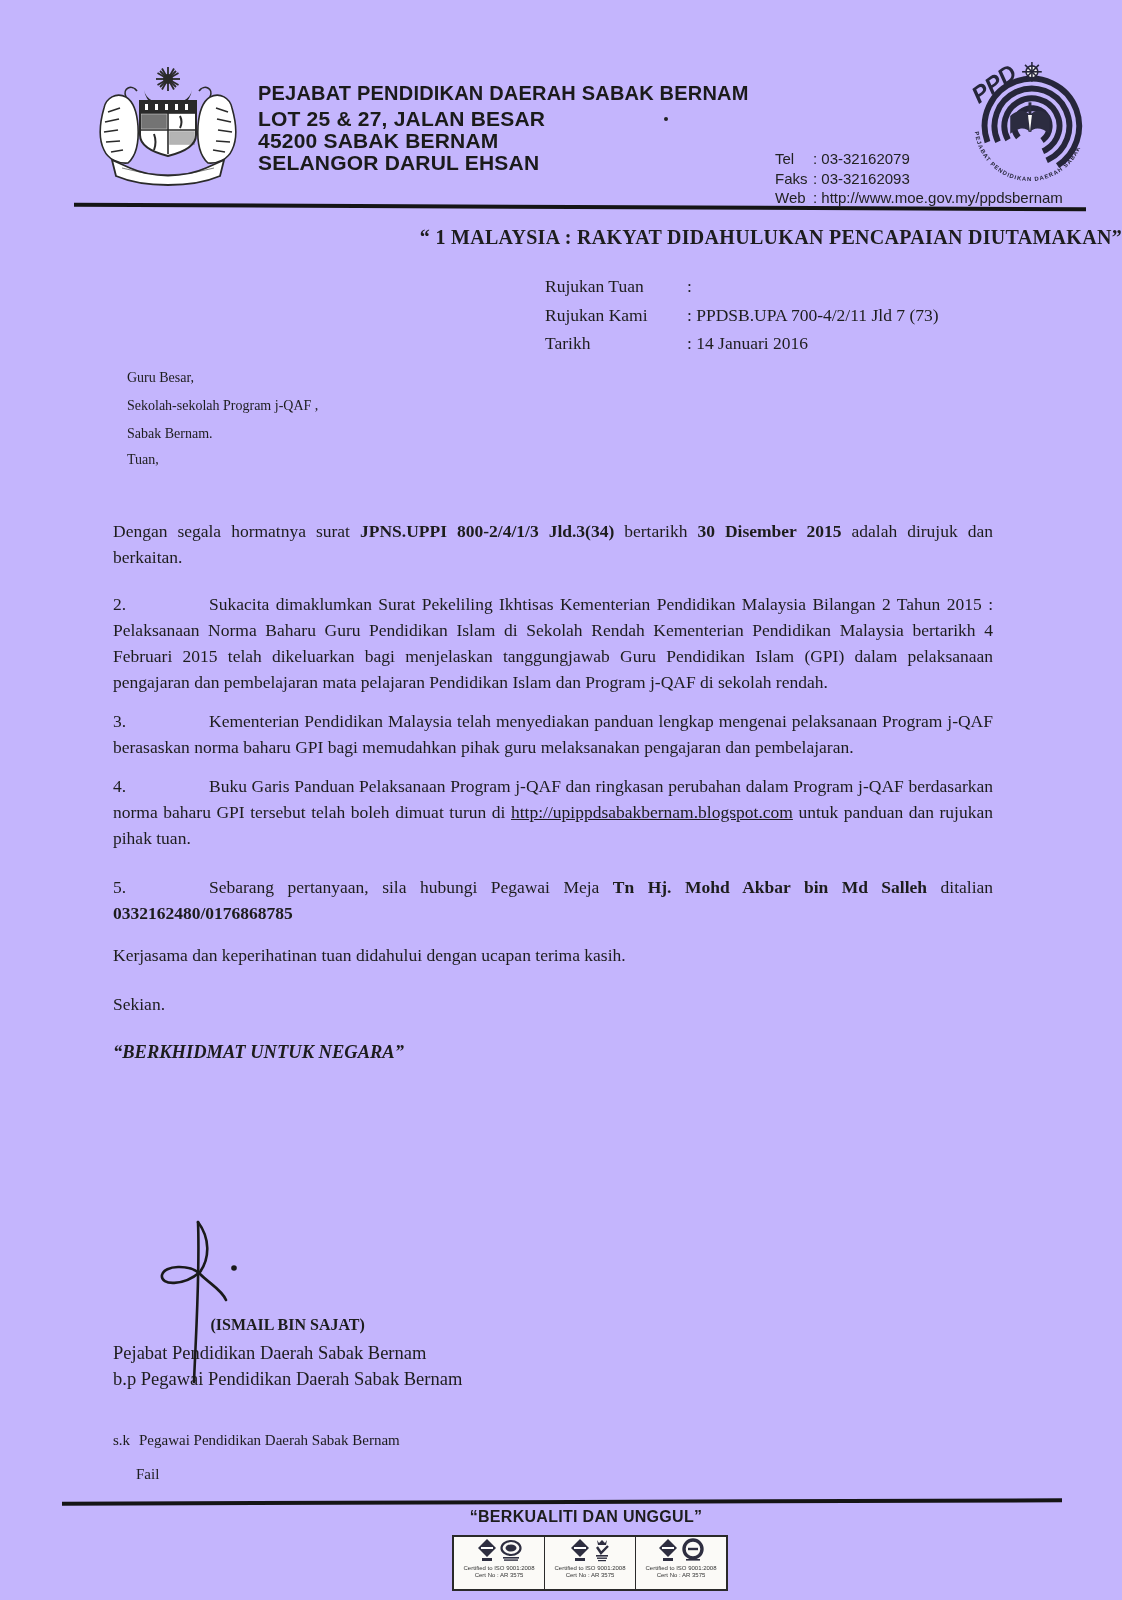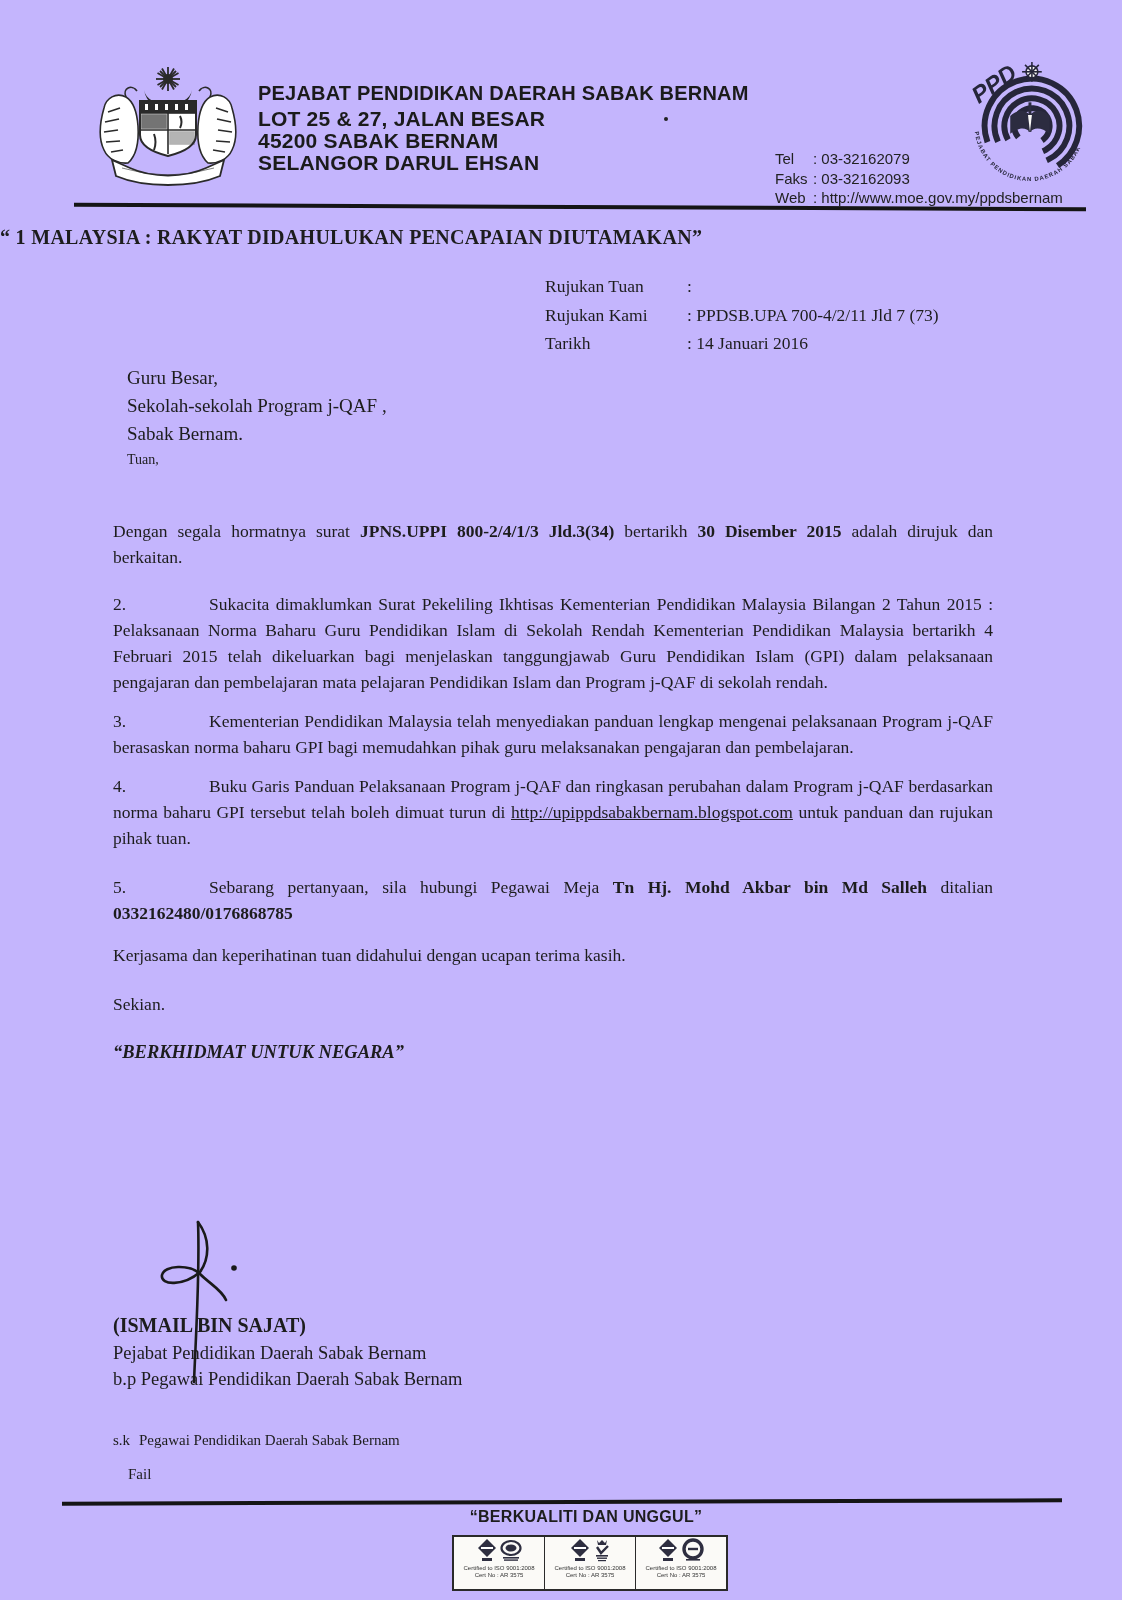--- a/index.html
+++ b/index.html
@@ -17,47 +17,47 @@
   .office{position:absolute;left:258px;top:82px;font-family:"Liberation Sans",sans-serif;font-weight:bold;color:#1b1b1b;}
   .office-name{font-size:20px;letter-spacing:.2px;margin-bottom:3px;}
   .office-line{font-size:21px;line-height:22px;letter-spacing:.2px;}
   .contacts{position:absolute;left:760px;top:149px;font-family:"Liberation Sans",sans-serif;font-size:15px;line-height:19.5px;color:#222;margin-left:15px;}
   .contact-row{white-space:nowrap;}
   .contact-label{display:inline-block;width:38px;}
   .ppd-logo{position:absolute;left:963px;top:58px;width:128px;height:130px;}
   .dot-artifact{position:absolute;left:664px;top:117px;width:4px;height:4px;border-radius:50%;background:#222;}
   .top-rule{position:absolute;left:74px;top:205px;width:1012px;height:3.5px;background:#151515;transform:rotate(.25deg);}
   
-  .slogan{position:absolute;left:0;top:226px;width:100%;text-align:left;font-weight:bold;font-size:20px;letter-spacing:.3px;}
+  .slogan{position:absolute;left:0;top:226px;width:100%;text-align:right;font-weight:bold;font-size:20px;letter-spacing:.3px;}
   .refs{position:absolute;left:545px;top:272px;font-size:17.5px;line-height:28.5px;}
   .ref-row{display:flex;}
   .ref-label{width:142px;flex:0 0 auto;}
   
-  .recipient{position:absolute;left:127px;top:364px;font-size:19px;line-height:28px;}
+  .recipient{position:absolute;left:127px;top:364px;font-size:14px;line-height:28px;}
   .salutation{position:absolute;left:127px;top:452px;font-size:14px;}
   .content{position:absolute;left:113px;top:498px;width:880px;font-size:17.5px;line-height:26px;}
   .content p{margin:0;text-align:justify;}
   .subject{font-weight:bold;font-size:18px;line-height:27px;}
   .p-first{margin-top:20px !important;}
   .p-std{margin-top:21px !important;}
   .p-tight{margin-top:13px !important;}
   .p-mid{margin-top:23px !important;}
   .p-thanks{margin-top:16px !important;text-align:left !important;}
   .p-close{margin-top:23px !important;text-align:left !important;}
   .p-motto{margin-top:22px !important;text-align:left !important;font-weight:bold;font-style:italic;font-size:18.5px;}
   .num{display:inline-block;width:96px;}
   .lnk{text-decoration:underline;}
   b{font-weight:bold;}
   
   .sig{position:absolute;left:150px;top:1212px;width:100px;height:180px;z-index:3;}
   .sign-block{position:absolute;left:113px;top:1312px;font-size:18.5px;line-height:26px;}
-  .sign-name{font-weight:bold;font-size:20px;margin-bottom:2px;}
+  .sign-name{font-weight:bold;font-size:16px;margin-bottom:2px;text-align:center;}
   .cc-row{position:absolute;left:113px;top:1432px;font-size:15px;}
   .cc-label{display:inline-block;width:26px;}
-  .cc-file{position:absolute;left:128px;top:1466px;font-size:15px;}
+  .cc-file{position:absolute;left:136px;top:1466px;font-size:15px;}
   
   .bottom-rule{position:absolute;left:62px;top:1500px;width:1000px;height:4px;background:#151515;transform:rotate(-.2deg);}
   .footer-motto{position:absolute;left:0;top:1508px;width:100%;text-align:center;font-family:"Liberation Sans",sans-serif;font-weight:bold;font-size:16px;letter-spacing:.3px;margin-left:25px;}
   .cert-box{position:absolute;left:452px;top:1535px;width:272px;height:52px;border:2px solid #2a2a2a;display:flex;background:#fbfaf7;}
   .cert-cell{flex:1;border-right:1.5px solid #2a2a2a;display:flex;flex-direction:column;align-items:center;justify-content:flex-start;padding-top:2px;}
   .cert-cell:last-child{border-right:none;}
   .cert-logos{display:flex;gap:3px;align-items:center;height:26px;}
   .cert-line{font-family:"Liberation Sans",sans-serif;font-size:6px;line-height:7px;color:#333;white-space:nowrap;}
 </style>
 </head>

